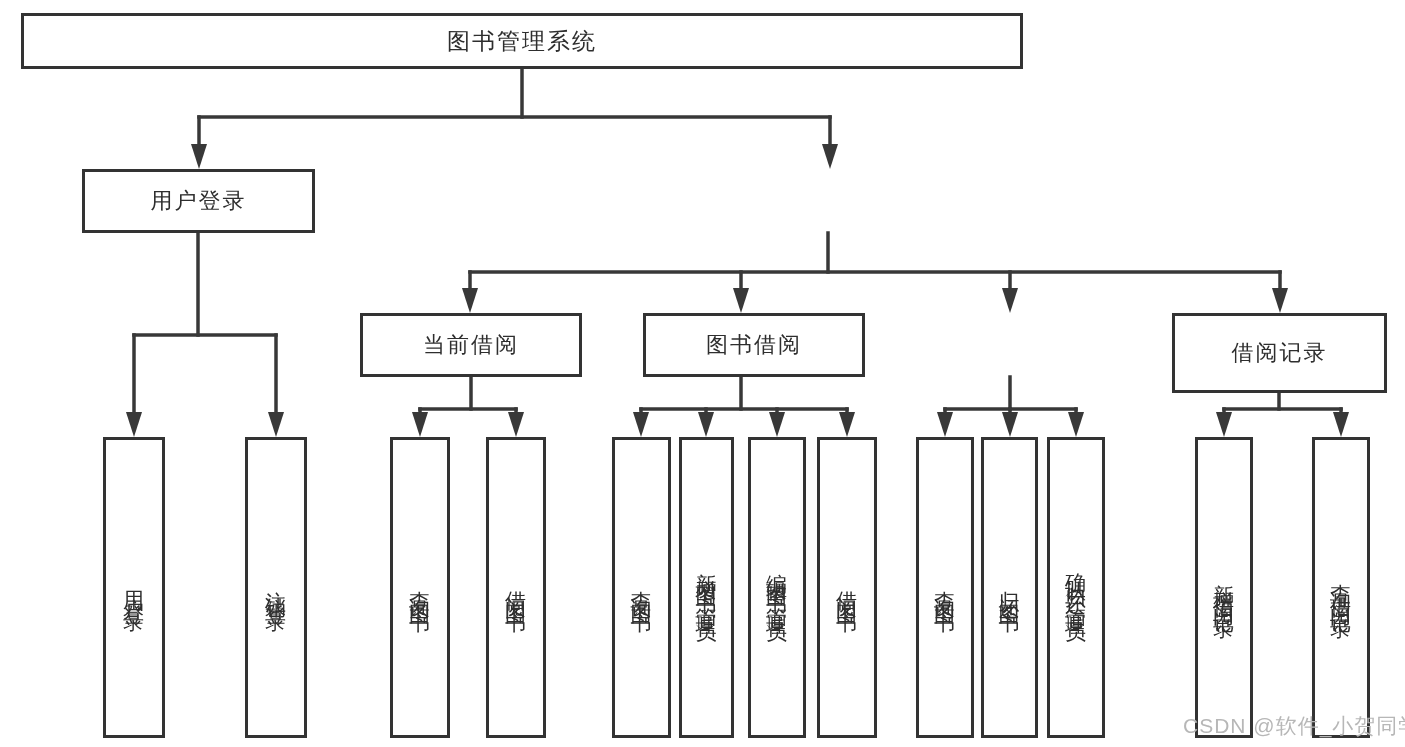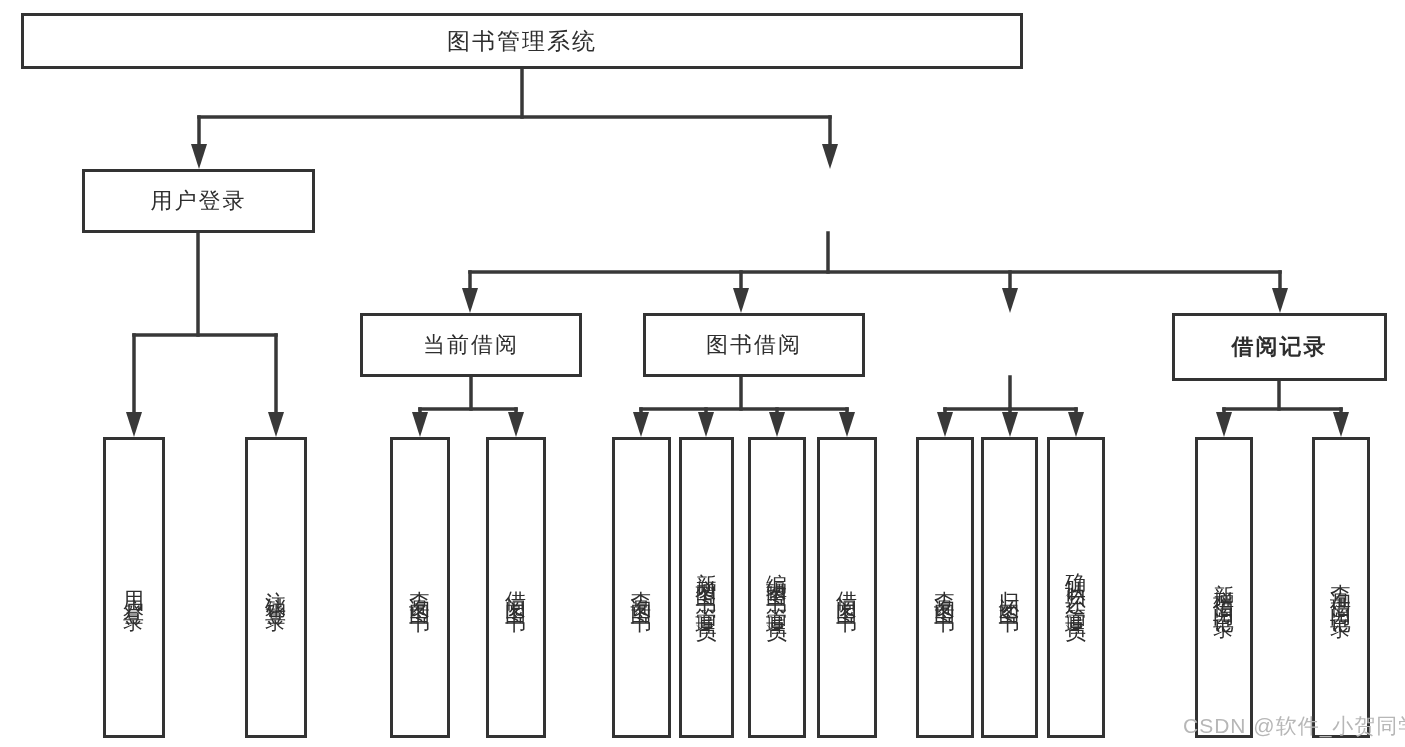--- a/index.html
+++ b/index.html
@@ -129,21 +129,21 @@
   <div class="node h-node" style="left:82px; top:169px; width:233px; height:64px;">
     <span>用户登录</span>
   </div>
 
   <div class="node h-node" style="left:360px; top:313px; width:222px; height:64px;">
     <span>当前借阅</span>
   </div>
   <div class="node h-node" style="left:630px; top:313px; width:222px; height:64px;margin-left:13px;">
     <span>图书借阅</span>
   </div>
-  <div class="node h-node" style="left:1172px; top:313px; width:215px; height:68px;font-weight:bold;">
+  <div class="node h-node" style="left:1172px; top:313px; width:215px; height:80px;">
     <span>借阅记录</span>
   </div>
 
   <div class="node v-node" style="left:103px; top:437px; width:62px; height:301px;">
     <span class="vtext">用户登录</span>
   </div>
   <div class="node v-node" style="left:245px; top:437px; width:62px; height:301px;">
     <span class="vtext">注销登录</span>
   </div>
 

